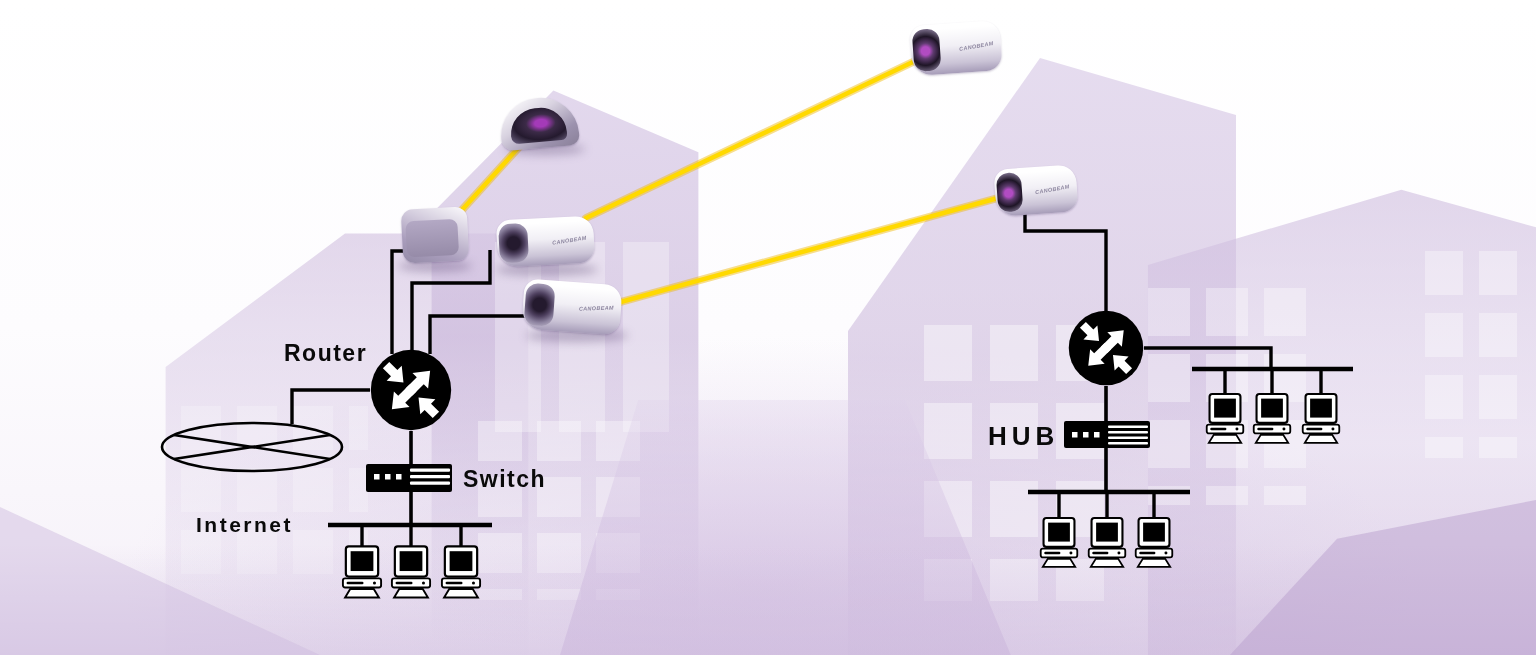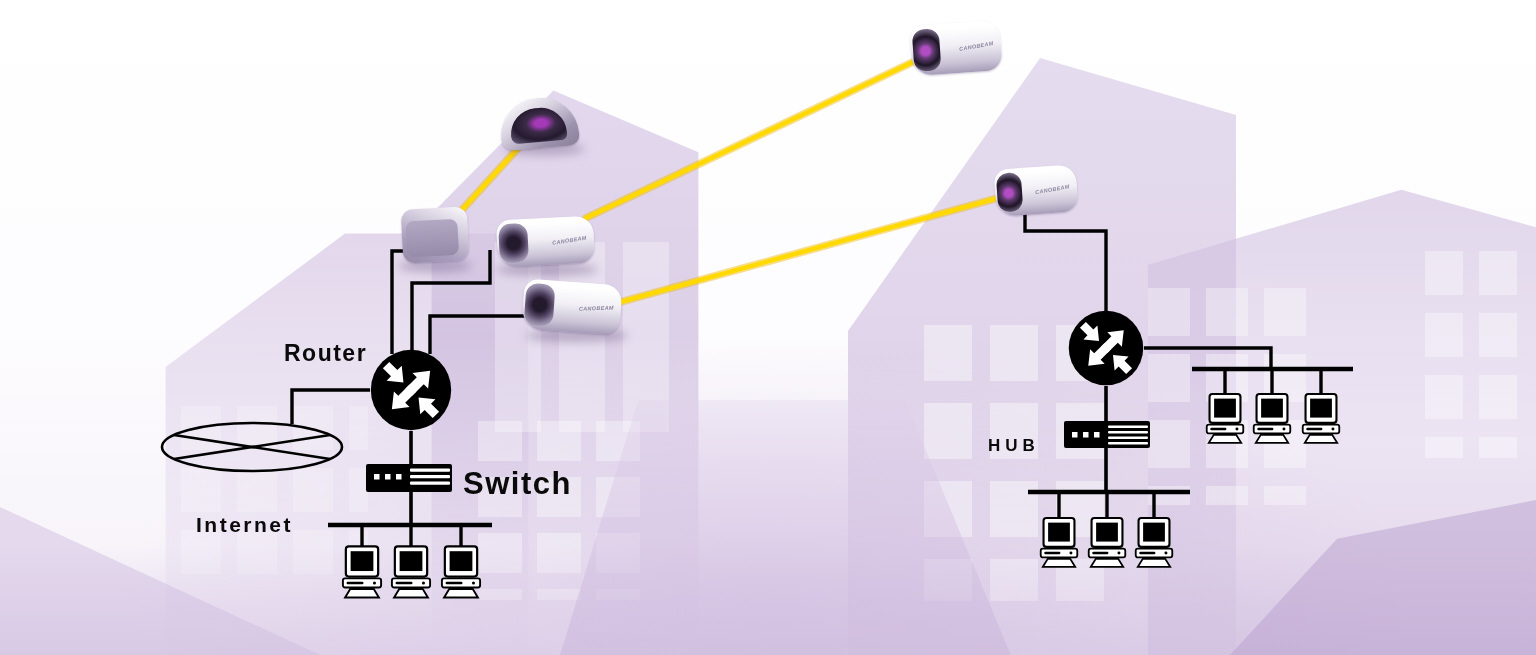--- a/index.html
+++ b/index.html
@@ -211,17 +211,17 @@
     <span class="brand">CANOBEAM</span>
   </div>
 
   <div class="unit" style="left:995px;top:167px;width:82px;height:47px;transform:rotate(-4deg);">
     <div class="body"></div>
     <div class="cap cap-lens"></div>
     <span class="brand">CANOBEAM</span>
   </div>
 
   <div class="lbl" style="left:284px;top:340px;font-size:23px;letter-spacing:1.5px;">Router</div>
-  <div class="lbl" style="left:463px;top:466px;font-size:31px;letter-spacing:1.5px;">Switch</div>
+  <div class="lbl" style="left:463px;top:466px;font-size:23px;letter-spacing:1.5px;">Switch</div>
   <div class="lbl" style="left:196px;top:489px;font-size:21px;letter-spacing:2.5px;margin-top:24px;">Internet</div>
-  <div class="lbl" style="left:988px;top:436px;font-size:17px;letter-spacing:5px;">HUB</div>
+  <div class="lbl" style="left:988px;top:421px;font-size:26px;letter-spacing:5px;">HUB</div>
 
 </div>
 
 </body></html>

